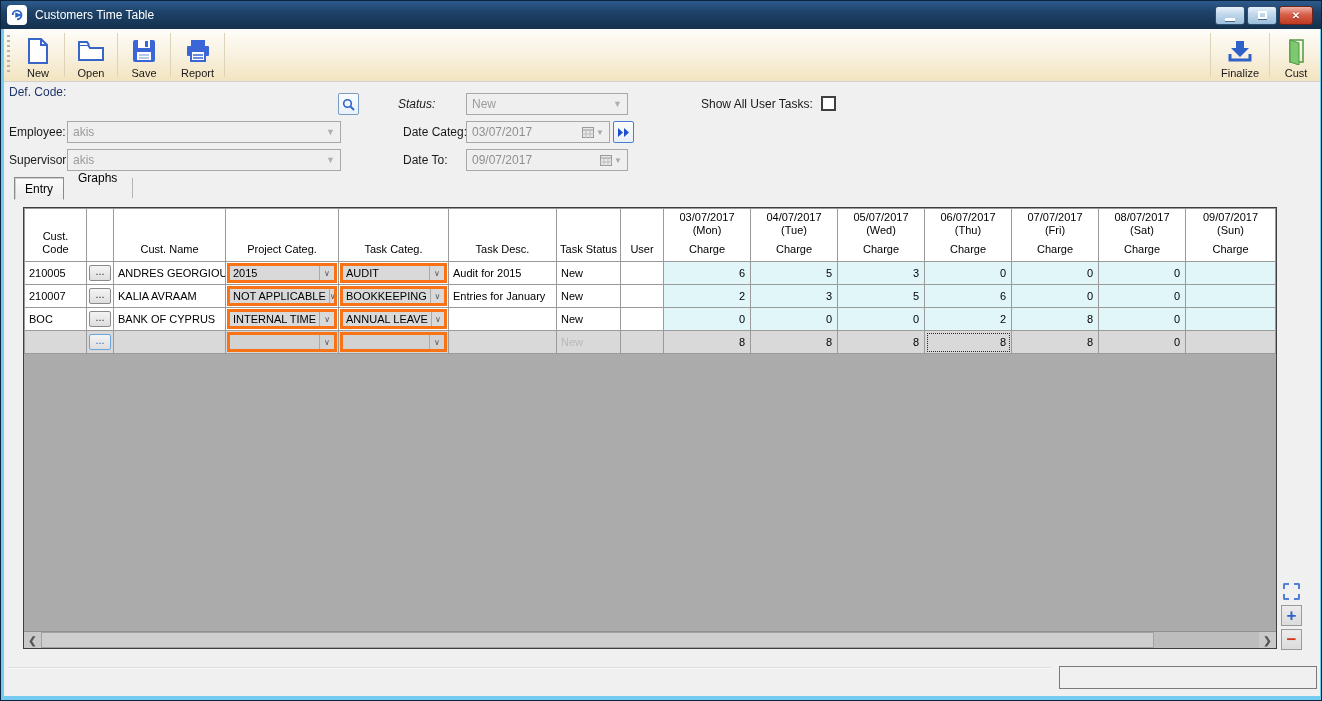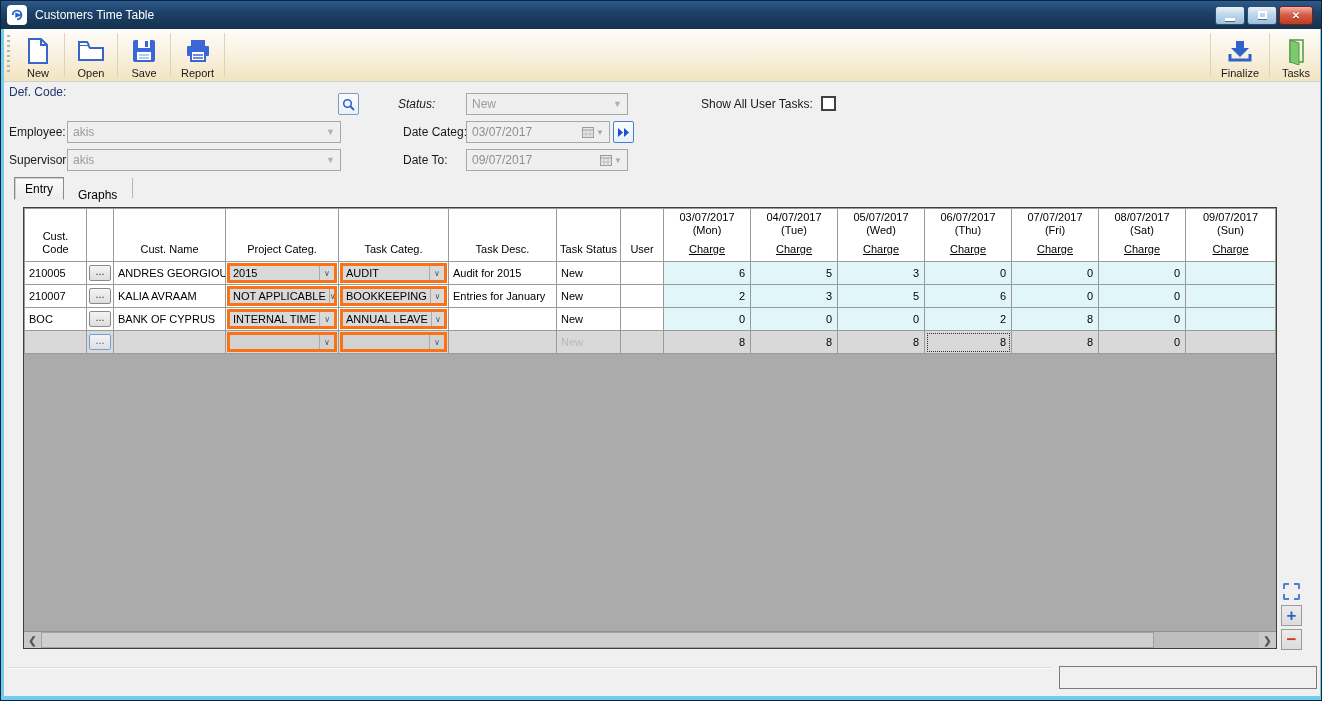--- a/index.html
+++ b/index.html
@@ -60,21 +60,21 @@
   .tabsep { position:absolute; width:1px; height:20px; background:#b5b5b5; }
   
   .gridbox { position:absolute; left:19px; top:125px; width:1254px; height:442px;
              border:1px solid #3f3f3f; background:#ababab; display:flex; flex-direction:column; }
   table.grid { border-collapse:collapse; table-layout:fixed; width:1252px; font-size:11px; background:#fff; }
   table.grid th, table.grid td { border:1px solid #9a9a9a; overflow:hidden; white-space:nowrap; }
   table.grid th { background:#fff; font-weight:normal; vertical-align:bottom;
                   padding:2px 3px 4px; text-align:center; white-space:normal; line-height:1.25; }
   th.datehdr .dh { display:flex; flex-direction:column; height:46px; }
   th.datehdr .d1 { line-height:1.2; }
-  th.datehdr .d3 { margin-top:auto;text-decoration:underline; }
+  th.datehdr .d3 { margin-top:auto; }
   td.cell { height:22px; padding:0 4px; background:#fff;margin-top:6px; }
   td.charge { background:#e0f6f8; text-align:right; padding:0 5px; }
   td.btncell { text-align:center; padding:0; background:#fff; }
   .dots { display:inline-block; width:22px; height:16px; line-height:11px; font-size:11px;
           background:linear-gradient(#f4f4f4,#dedede); border:1px solid #8a8a8a; border-radius:2px; color:#333;}
   .dots.focusblue { border-color:#6da4d8; color:#2f62c9; }
   td.combocell { padding:0; background:#fff; }
   .gcombo { height:20px; margin:1px; border:3px solid #f97316; background:#d9d9d9;
             display:flex; align-items:center; }
   .gcombo .txt { padding:0 3px; }
@@ -195,21 +195,21 @@
         <span class="lbl">Finalize</span>
       </div>
       <span class="tsep"></span>
       <div class="tbtn">
         <span>
           <svg width="24" height="28" viewBox="0 0 24 28">
               <path d="M6 3 h13 v22 h-13 z" fill="none" stroke="#4d9a42" stroke-width="1.5"></path>
               <path d="M6 3 l9 3 v22 l-9 -3 z" fill="#7ec96f" stroke="#4d9a42" stroke-width="1"></path>
             </svg>
         </span>
-        <span class="lbl">Tasks</span>
+        <span class="lbl">Cust</span>
       </div>
     </div>
 
     <div class="main">
 
       <span class="flabel blue" style="left:5px; top:3px;">Def. Code:</span>
       <div class="sqbtn" style="left:334px; top:11px;">
         <span>
           <svg width="13" height="13" viewBox="0 0 13 13">
               <circle cx="5.5" cy="5.5" r="3.8" fill="none" stroke="#2f62c9" stroke-width="1.6"></circle>
@@ -283,21 +283,21 @@
                 </svg>
             </span>
             <span style="font-size:8px;">▼</span>
           </span>
         </div>
       </div>
 
       <div class="tab active" style="left:10px; top:95px;">
         <span>Entry</span>
       </div>
-      <div class="tab" style="left:64px; top:101px;justify-content:flex-end;">
+      <div class="tab" style="left:64px; top:84px;justify-content:flex-end;">
         <span>Graphs</span>
       </div>
       <span class="tabsep" style="left:128px; top:96px;"></span>
 
       <div class="gridbox">
         <table class="grid">
           <colgroup>
             <col style="width:62px">
               <col style="width:27px">
               <col style="width:112px">

